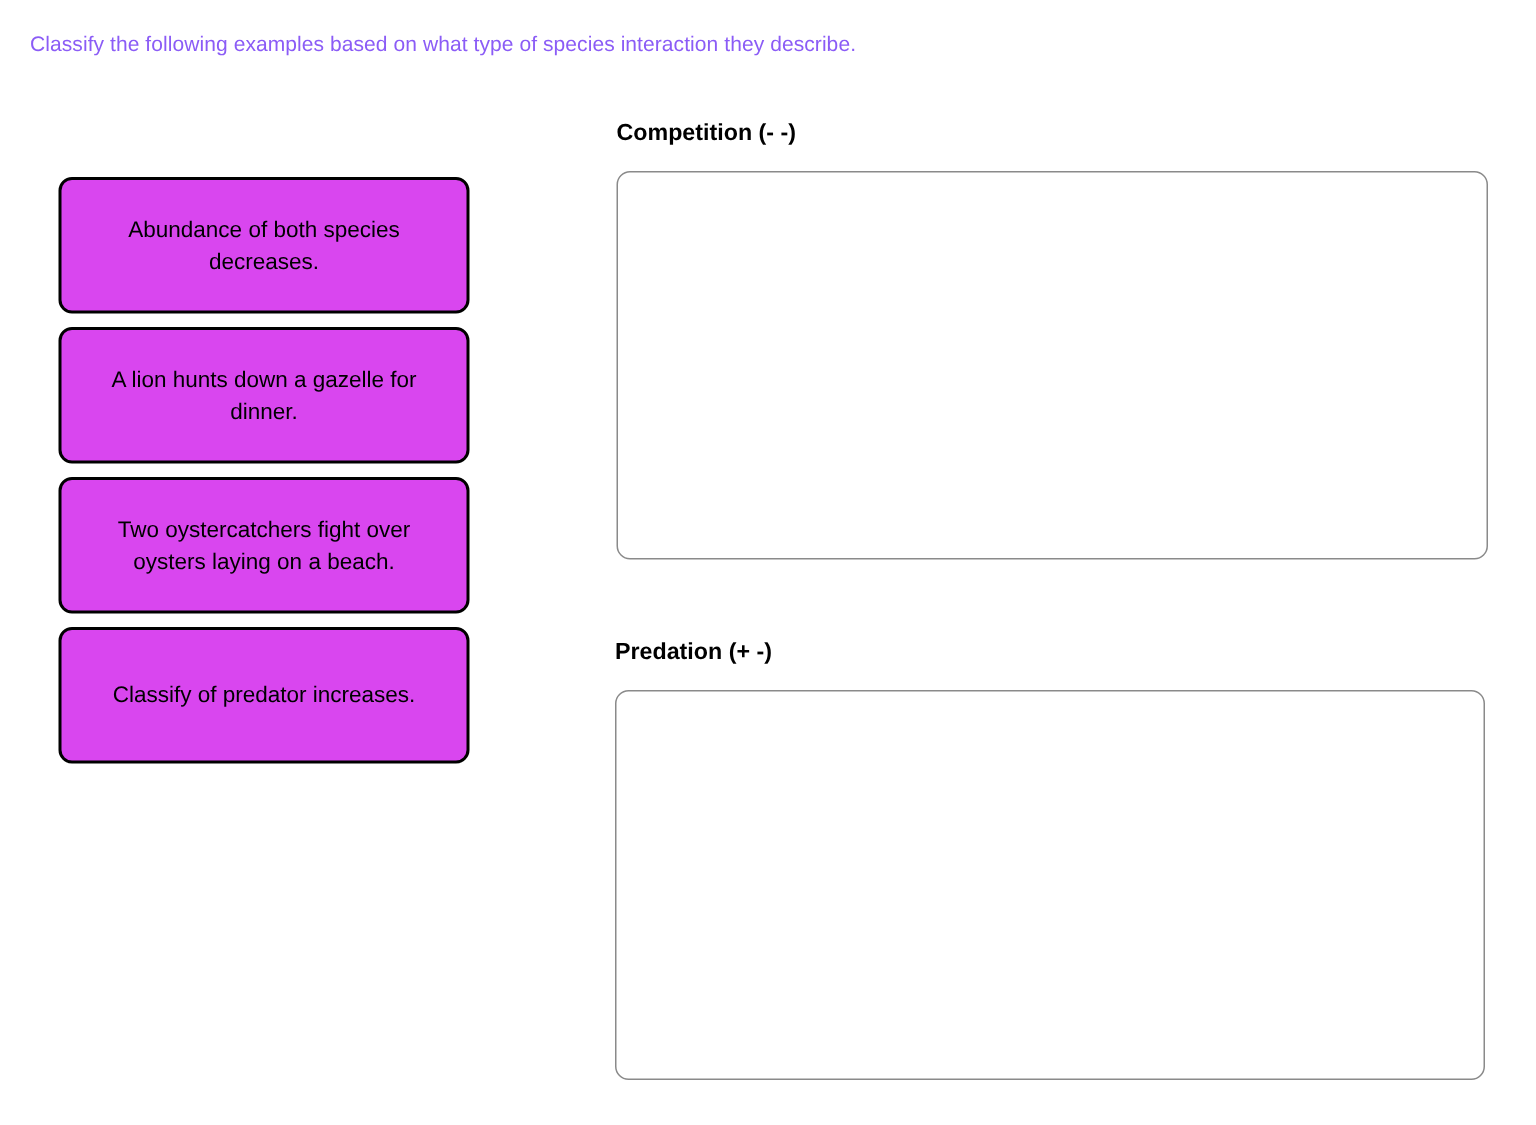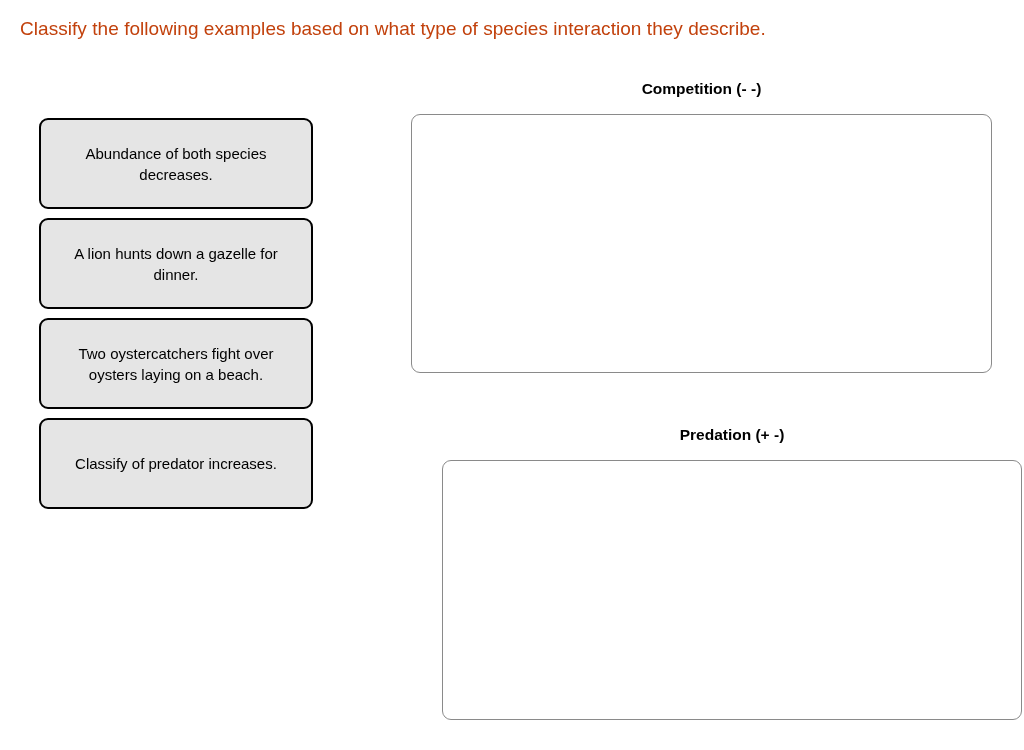--- a/index.html
+++ b/index.html
@@ -14,42 +14,42 @@
     color: #000000;
     overflow: hidden;
     position: relative;
   }
 
   
   .prompt {
     position: absolute;
     left: 20px;
     top: 18px;
-    font-size: 19px;
+    font-size: 14px;
     line-height: 22px;
-    color: #c2410c;
+    color: #8b5cf6;
     white-space: nowrap;
     letter-spacing: 0.05px;
   }
 
   
   .cards-column {
     position: absolute;
     left: 39px;
     top: 118px;
     width: 274px;
   }
   .card {
     box-sizing: border-box;
     width: 274px;
     height: 91px;
     margin-bottom: 9px;
     border: 2px solid #000000;
     border-radius: 9px;
-    background: #e5e5e5;
+    background: #d946ef;
     display: flex;
     align-items: center;
     justify-content: center;
     text-align: center;
     padding: 4px 12px;
     cursor: move;
   }
   .card-text {
     font-size: 15px;
     line-height: 21px;
@@ -63,27 +63,25 @@
   }
   .zone-group.competition {
     left: 411px;
     top: 78px;
     width: 581px;
   }
   .zone-group.predation {
     left: 410px;
     top: 424px;
     width: 580px;
-    margin-left: 32px;
   }
   .zone-label {
     font-size: 15.5px;
     font-weight: bold;
     color: #000000;
-    text-align: center;
     line-height: 22px;
     margin-bottom: 14px;
   }
   .dropzone {
     box-sizing: border-box;
     border: 1px solid #8a8a8a;
     border-radius: 9px;
     background: #ffffff;
   }
   .zone-group.competition .dropzone {

